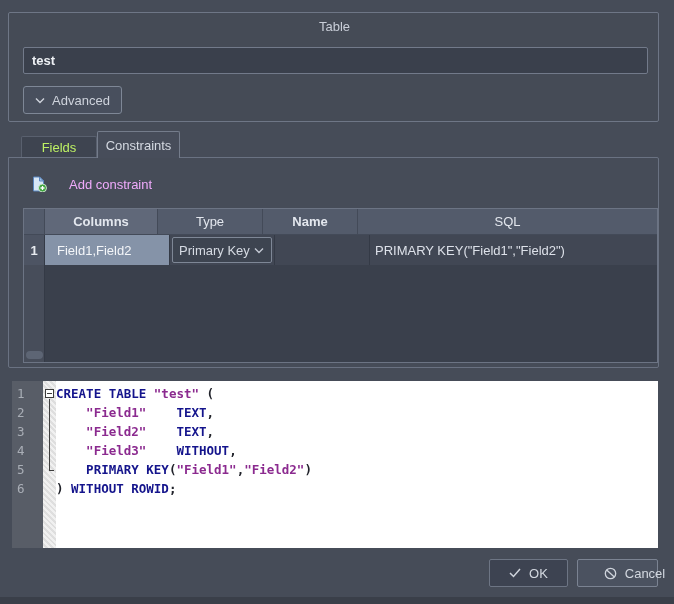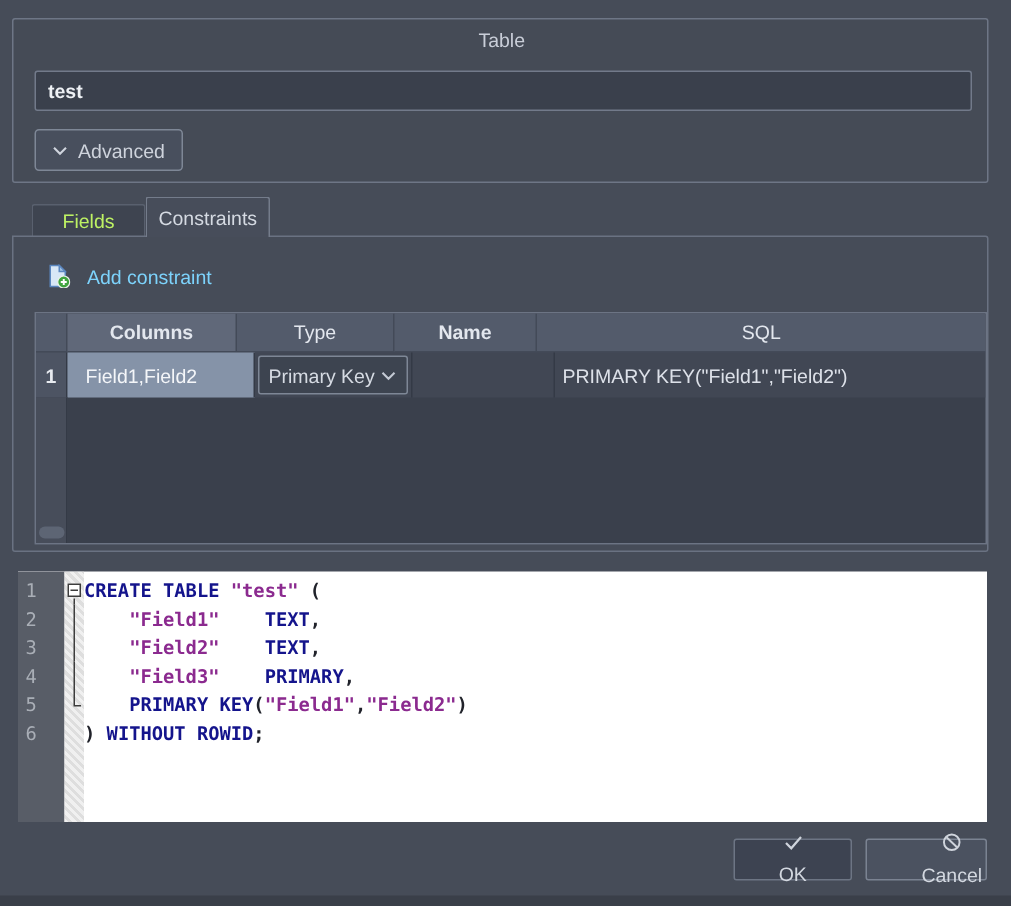--- a/index.html
+++ b/index.html
@@ -39,21 +39,21 @@
   .tab-constraints {
     left:97px; top:131px; width:83px; height:27px;
     background:#474d5a; border:1px solid #747c8b; border-bottom:none; color:#d5dae2; z-index:3;
   }
   .tab-pane {
     left:8px; top:157px; width:651px; height:211px;
     border:1px solid #6a7282; border-radius:0 2px 2px 2px; background:#464c58; z-index:2;
   }
 
   
-  .tool-btn { display:flex; align-items:center; gap:11px; color:#7dd3fc; height:22px; cursor:default; }
+  .tool-btn { display:flex; align-items:center; gap:22px; color:#f0abfc; height:22px; cursor:default; }
   .tool-add { left:22px; top:15px; }
   .tool-remove { left:152px; top:15px; }
 
   
   .ctable {
     left:14px; top:50px; width:635px; height:155px;
     border:1px solid #6c7484; background:#3a404c; overflow:hidden;
   }
   .hdr-row { left:0; top:0; width:633px; height:26px; display:flex; }
   .hcell {
@@ -101,21 +101,21 @@
   .fold-box {
     position:absolute; left:2px; top:5px; width:9px; height:9px;
     background:#fff; border:1px solid #3c3c3c;
   }
   .fold-box::after {
     content:""; position:absolute; left:1px; top:3px; width:5px; height:1px; background:#3c3c3c;
   }
 
   
   .btn { display:flex; align-items:center; justify-content:center; gap:8px;
-         border-radius:2px; color:#d3d8e0; font-size:13px; cursor:default;flex-direction:column; }
+         border-radius:2px; color:#d3d8e0; font-size:13px; cursor:default; }
   .ok-btn { left:489px; top:559px; width:79px; height:28px; background:#3d4351; border:1px solid #6d7584; }
   .cancel-btn { left:577px; top:559px; width:81px; height:28px; background:#4b5260; border:1px solid #7b8392;padding-left:34px; }
   .bottom-strip { left:0; top:597px; width:674px; height:7px; background:#3a3f49; }
 
   svg { display:block; }
 </style>
 </head>
 <body>
 
 <div class="abs groupbox">
@@ -208,21 +208,21 @@
       <div class="fold-cell" style="top: 79px;">
         <div class="fold-v" style="top:0;height:10px"></div>
         <div class="fold-h" style="top:10px"></div>
       </div>
       <div class="fold-cell" style="top: 98px;"></div>
     </div>
   <div class="abs ed-code" id="ed-code">
       <div class="cline"><span class="seg-kw">CREATE TABLE</span><span class="seg-pl"> </span><span class="seg-str">"test"</span><span class="seg-pl"> (</span></div>
       <div class="cline"><span class="seg-pl">    </span><span class="seg-str">"Field1"</span><span class="seg-pl">    </span><span class="seg-kw">TEXT</span><span class="seg-pl">,</span></div>
       <div class="cline"><span class="seg-pl">    </span><span class="seg-str">"Field2"</span><span class="seg-pl">    </span><span class="seg-kw">TEXT</span><span class="seg-pl">,</span></div>
-      <div class="cline"><span class="seg-pl">    </span><span class="seg-str">"Field3"</span><span class="seg-pl">    </span><span class="seg-kw">PRIMARY</span><span class="seg-pl">,</span></div>
+      <div class="cline"><span class="seg-pl">    </span><span class="seg-str">"Field3"</span><span class="seg-pl">    </span><span class="seg-kw">WITHOUT</span><span class="seg-pl">,</span></div>
       <div class="cline"><span class="seg-pl">    </span><span class="seg-kw">PRIMARY KEY</span><span class="seg-pl">(</span><span class="seg-str">"Field1"</span><span class="seg-pl">,</span><span class="seg-str">"Field2"</span><span class="seg-pl">)</span></div>
       <div class="cline"><span class="seg-pl">) </span><span class="seg-kw">WITHOUT ROWID</span><span class="seg-pl">;</span></div>
     </div>
 </div>
 
 <div class="abs btn ok-btn">
   <span>
     <svg width="12" height="10" viewBox="0 0 12 10">
         <polyline points="1,5 4.5,8.5 11,1" fill="none" stroke="#cfd4dc" stroke-width="1.5"></polyline>
       </svg>

